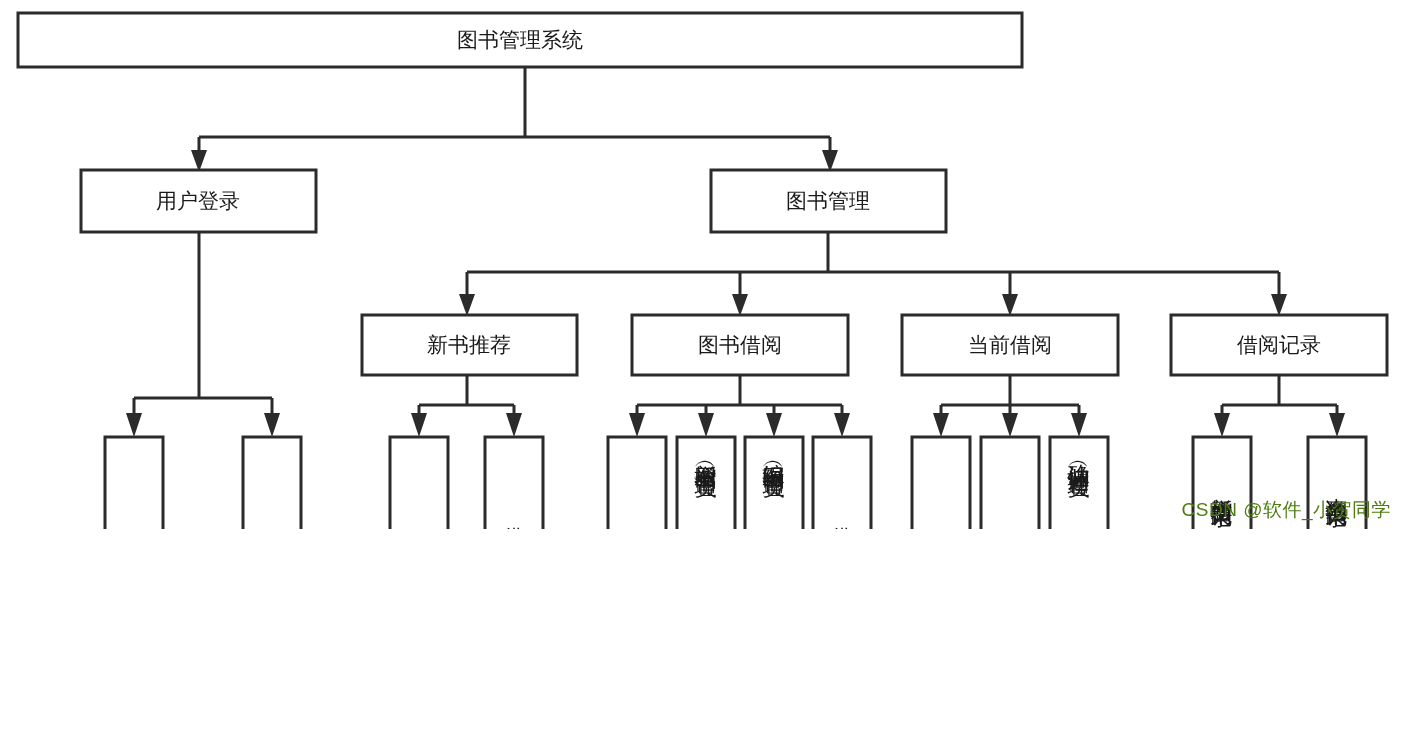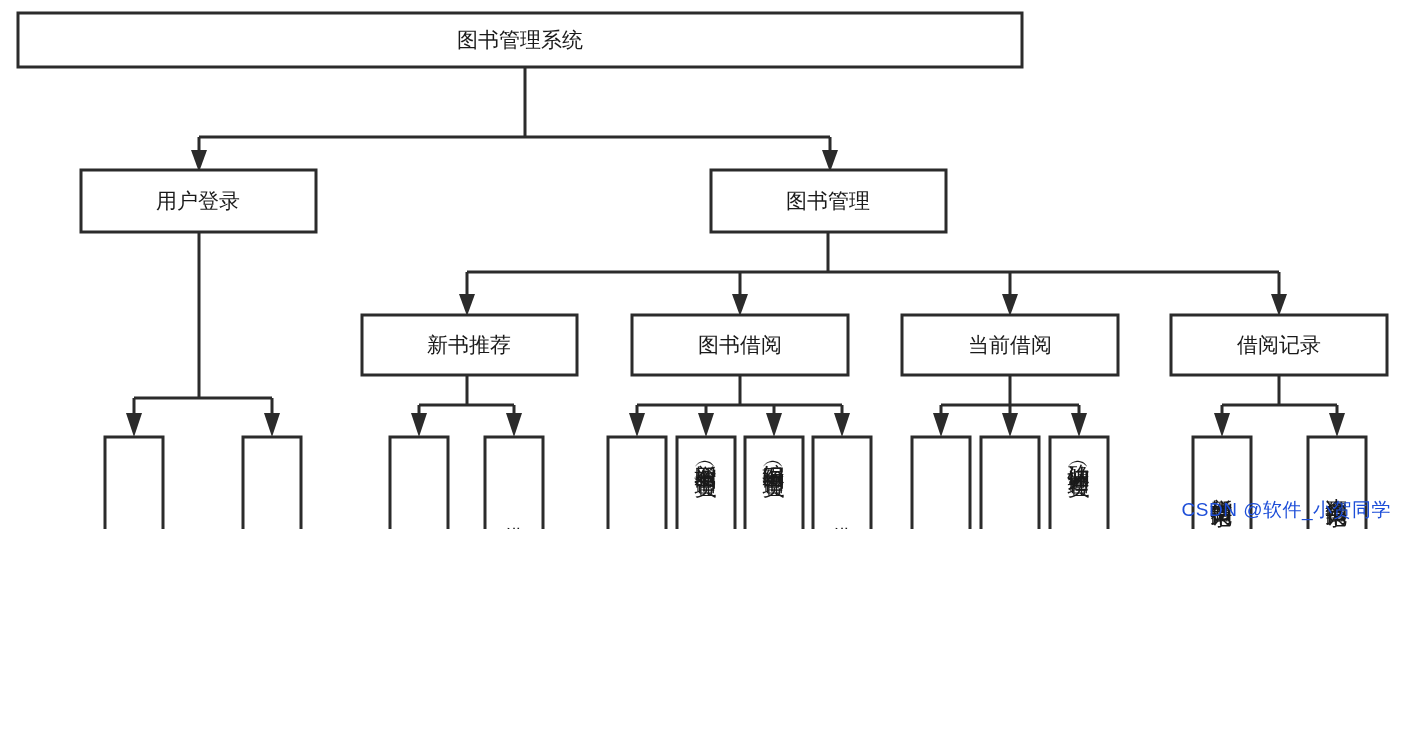--- a/index.html
+++ b/index.html
@@ -68,21 +68,21 @@
     color: #1a1a1a;
     letter-spacing: 2px;
     white-space: nowrap;
   }
   .watermark {
     position: absolute;
     right: 14px;
     bottom: 6px;
     font-family: "Liberation Sans", "DejaVu Sans", sans-serif;
     font-size: 19px;
-    color: #1d4ed8;
+    color: #4d7c0f;
     letter-spacing: 0.5px;
     user-select: none;
   }
 </style>
 </head>
 <body>
 
 <div id="diagram-root">
 
   <svg class="diagram-canvas" viewBox="0 0 1405 747">

